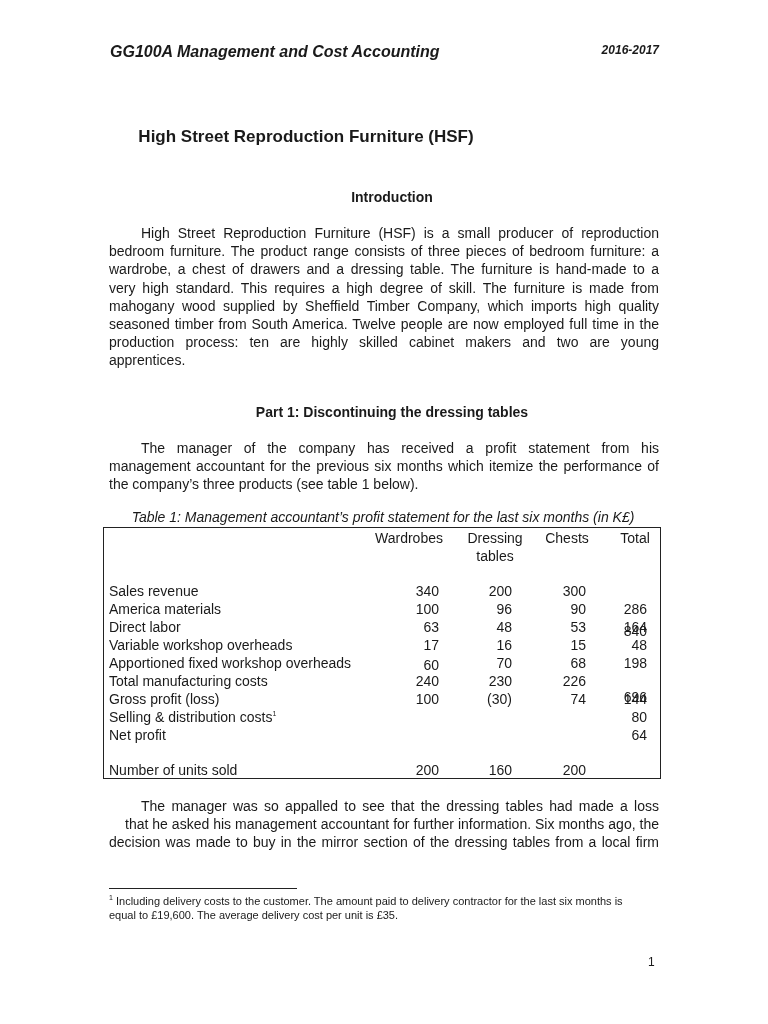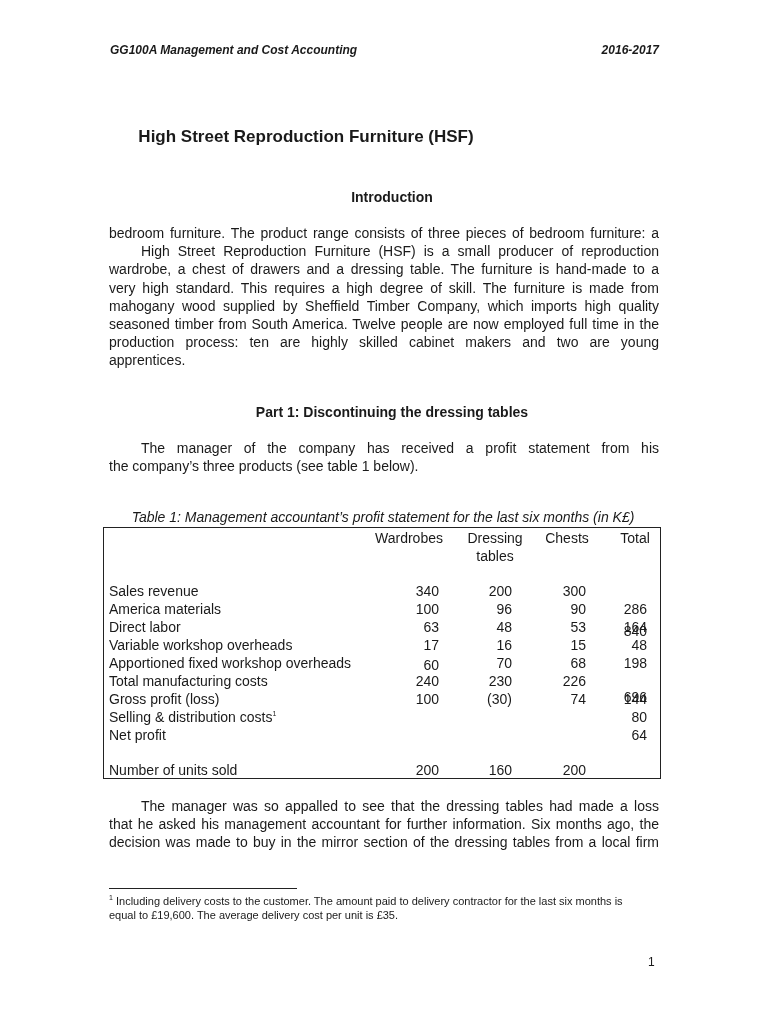--- a/index.html
+++ b/index.html
@@ -2,21 +2,21 @@
 <html><head>
   <meta charset="utf-8">
   <style>
     html, body { margin: 0; padding: 0; background: #ffffff; }
     body {
       width: 768px; height: 1024px; position: relative; overflow: hidden;
       font-family: "Liberation Sans", sans-serif; color: #1a1a1a;
     }
     .abs { position: absolute; }
     .header-left {
-      left: 110px; top: 43px; font-size: 12px; font-weight: bold; font-style: italic;
+      left: 110px; top: 43px; font-size: 16px; font-weight: bold; font-style: italic;
     }
     .header-right {
       right: 109px; top: 43px; font-size: 12px; font-weight: bold; font-style: italic;
     }
     .title {
       left: 0; width: 612px; top: 127px; text-align: center; font-size: 17px; font-weight: bold;
     }
     .section-heading {
       left: 8px; width: 768px; text-align: center; font-size: 14px; font-weight: bold;
     }
@@ -49,34 +49,35 @@
 <body>
 
 <div class="abs header-left">GG100A Management and Cost Accounting</div>
 <div class="abs header-right">2016-2017</div>
 
 <div class="abs title">High Street Reproduction Furniture (HSF)</div>
 
 <div class="abs section-heading" style="top:189px;">Introduction</div>
 
 <div class="abs para" style="top:224px;">
+  <div style="text-align:justify;text-align-last:justify;"><span class="indent"></span><span>High Street Reproduction Furniture (HSF) is a small producer of reproduction</span></div>
   <div style="text-align:justify;text-align-last:justify;"><span>bedroom furniture. The product range consists of three pieces of bedroom furniture: a</span></div>
-  <div style="text-align:justify;text-align-last:justify;"><span class="indent"></span><span>High Street Reproduction Furniture (HSF) is a small producer of reproduction</span></div>
   <div style="text-align:justify;text-align-last:justify;"><span>wardrobe, a chest of drawers and a dressing table. The furniture is hand-made to a</span></div>
   <div style="text-align:justify;text-align-last:justify;"><span>very high standard. This requires a high degree of skill. The furniture is made from</span></div>
   <div style="text-align:justify;text-align-last:justify;"><span>mahogany wood supplied by Sheffield Timber Company, which imports high quality</span></div>
   <div style="text-align:justify;text-align-last:justify;"><span>seasoned timber from South America. Twelve people are now employed full time in the</span></div>
   <div style="text-align:justify;text-align-last:justify;"><span>production process: ten are highly skilled cabinet makers and two are young</span></div>
   <div><span>apprentices.</span></div>
 </div>
 
 <div class="abs section-heading" style="top:404px;">Part 1: Discontinuing the dressing tables</div>
 
 <div class="abs para" style="top:439px;">
   <div style="text-align:justify;text-align-last:justify;"><span class="indent"></span><span>The manager of the company has received a profit statement from his</span></div>
+  <div style="text-align:justify;text-align-last:justify;"><span>management accountant for the previous six months which itemize the performance of</span></div>
   <div><span>the company’s three products (see table 1 below).</span></div>
 </div>
 
 <div class="abs caption">Table 1: Management accountant’s profit statement for the last six months (in K£)</div>
 <div class="abs table-box"></div>
 
 <div class="abs col-head" style="left:372px;width:74px;top:529px;">Wardrobes</div>
 <div class="abs col-head" style="left:458px;width:74px;top:529px;">Dressing</div>
 <div class="abs col-head" style="left:458px;width:74px;top:547px;">tables</div>
 <div class="abs col-head" style="left:530px;width:74px;top:529px;">Chests</div>
@@ -132,21 +133,21 @@
 <div class="abs row-label" style="top:726px;">Net profit</div>
 <div class="abs cell" style="right:121px;top:726px;"><span class="u" style="text-decoration-style:double;">64</span></div>
 
 <div class="abs row-label" style="top:761px;">Number of units sold</div>
 <div class="abs cell" style="right:329px;top:761px;">200</div>
 <div class="abs cell" style="right:256px;top:761px;">160</div>
 <div class="abs cell" style="right:182px;top:761px;">200</div>
 
 <div class="abs para" style="top:797px;">
   <div style="text-align:justify;text-align-last:justify;"><span class="indent"></span><span>The manager was so appalled to see that the dressing tables had made a loss</span></div>
-  <div style="text-align:justify;text-align-last:justify;"><span>that he asked his management accountant for further information. Six months ago, the</span></div>
+  <div style="text-align:justify;text-align-last:justify;margin-left:16px;"><span>that he asked his management accountant for further information. Six months ago, the</span></div>
   <div style="text-align:justify;text-align-last:justify;"><span>decision was made to buy in the mirror section of the dressing tables from a local firm</span></div>
 </div>
 
 <div class="abs fn-rule"></div>
 <div class="abs footnote">
   <div><span class="sup">1</span> <span>Including delivery costs to the customer. The amount paid to delivery contractor for the last six months is</span></div>
   <div><span>equal to £19,600. The average delivery cost per unit is £35.</span></div>
 </div>
 
 <div class="abs page-num">1</div>

